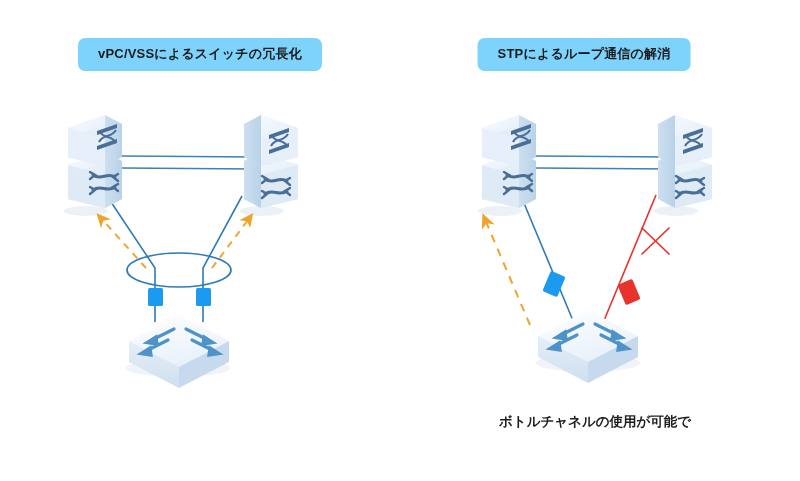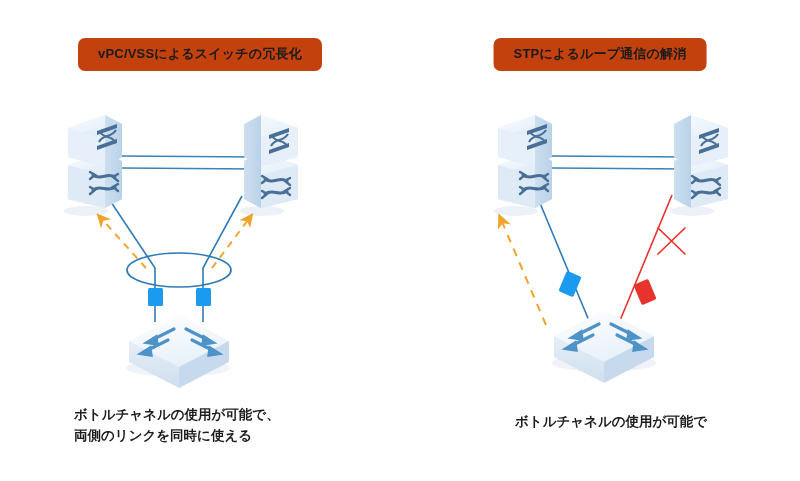--- a/index.html
+++ b/index.html
@@ -1,23 +1,23 @@
 <!DOCTYPE html>
 <html><head>
 <meta charset="utf-8">
 <style>
   html,body{margin:0;padding:0;background:#ffffff;}
   body{width:800px;height:481px;overflow:hidden;
        font-family:"Liberation Sans","DejaVu Sans",sans-serif;}
   #stage{position:relative;width:800px;height:481px;background:#ffffff;}
   .panel{position:absolute;top:0;height:481px;width:400px;}
   #panel-left{left:0;}
-  #panel-right{left:400px;}
+  #panel-right{left:384px;}
   .title-pill{position:absolute;top:38px;left:50%;transform:translateX(-50%);
-              background:#c2410c;border-radius:7px;
+              background:#7dd3fc;border-radius:7px;
               padding:7px 20px 8px 20px;white-space:nowrap;
               font-size:13px;font-weight:bold;color:#1b1b1b;letter-spacing:.2px;}
   .caption{position:absolute;left:74px;top:404px;font-size:13.5px;
            font-weight:bold;color:#1d1d1d;line-height:21px;white-space:pre-line;}
   #panel-right .caption{left:115px;top:411px;}
   .svg-layer{position:absolute;inset:0;width:400px;height:481px;}
 </style>
 </head>
 <body>
 
@@ -150,22 +150,20 @@
           <line x1="168" y1="340" x2="146" y2="351"></line>
           <polygon points="141,353.5 150,348 151,355"></polygon>
           <line x1="186" y1="329" x2="208" y2="340"></line>
           <polygon points="213,342.5 204,337 203,344"></polygon>
           <line x1="192" y1="340" x2="214" y2="351"></line>
           <polygon points="219,353.5 210,348 209,355"></polygon>
         </g>
       </g>
     </svg>
 
-    <div class="caption">ボトルチャネルの使用が可能で、
-両側のリンクを同時に使える</div>
   </div>
 
   <div class="panel" id="panel-right">
 
     <div class="title-pill">STPによるループ通信の解消</div>
 
     <svg class="svg-layer" viewBox="0 0 400 481">
       <defs>
         <linearGradient id="fTopR" x1="0" y1="0" x2="1" y2="1">
           <stop offset="0" stop-color="#f8fbfe"></stop>

